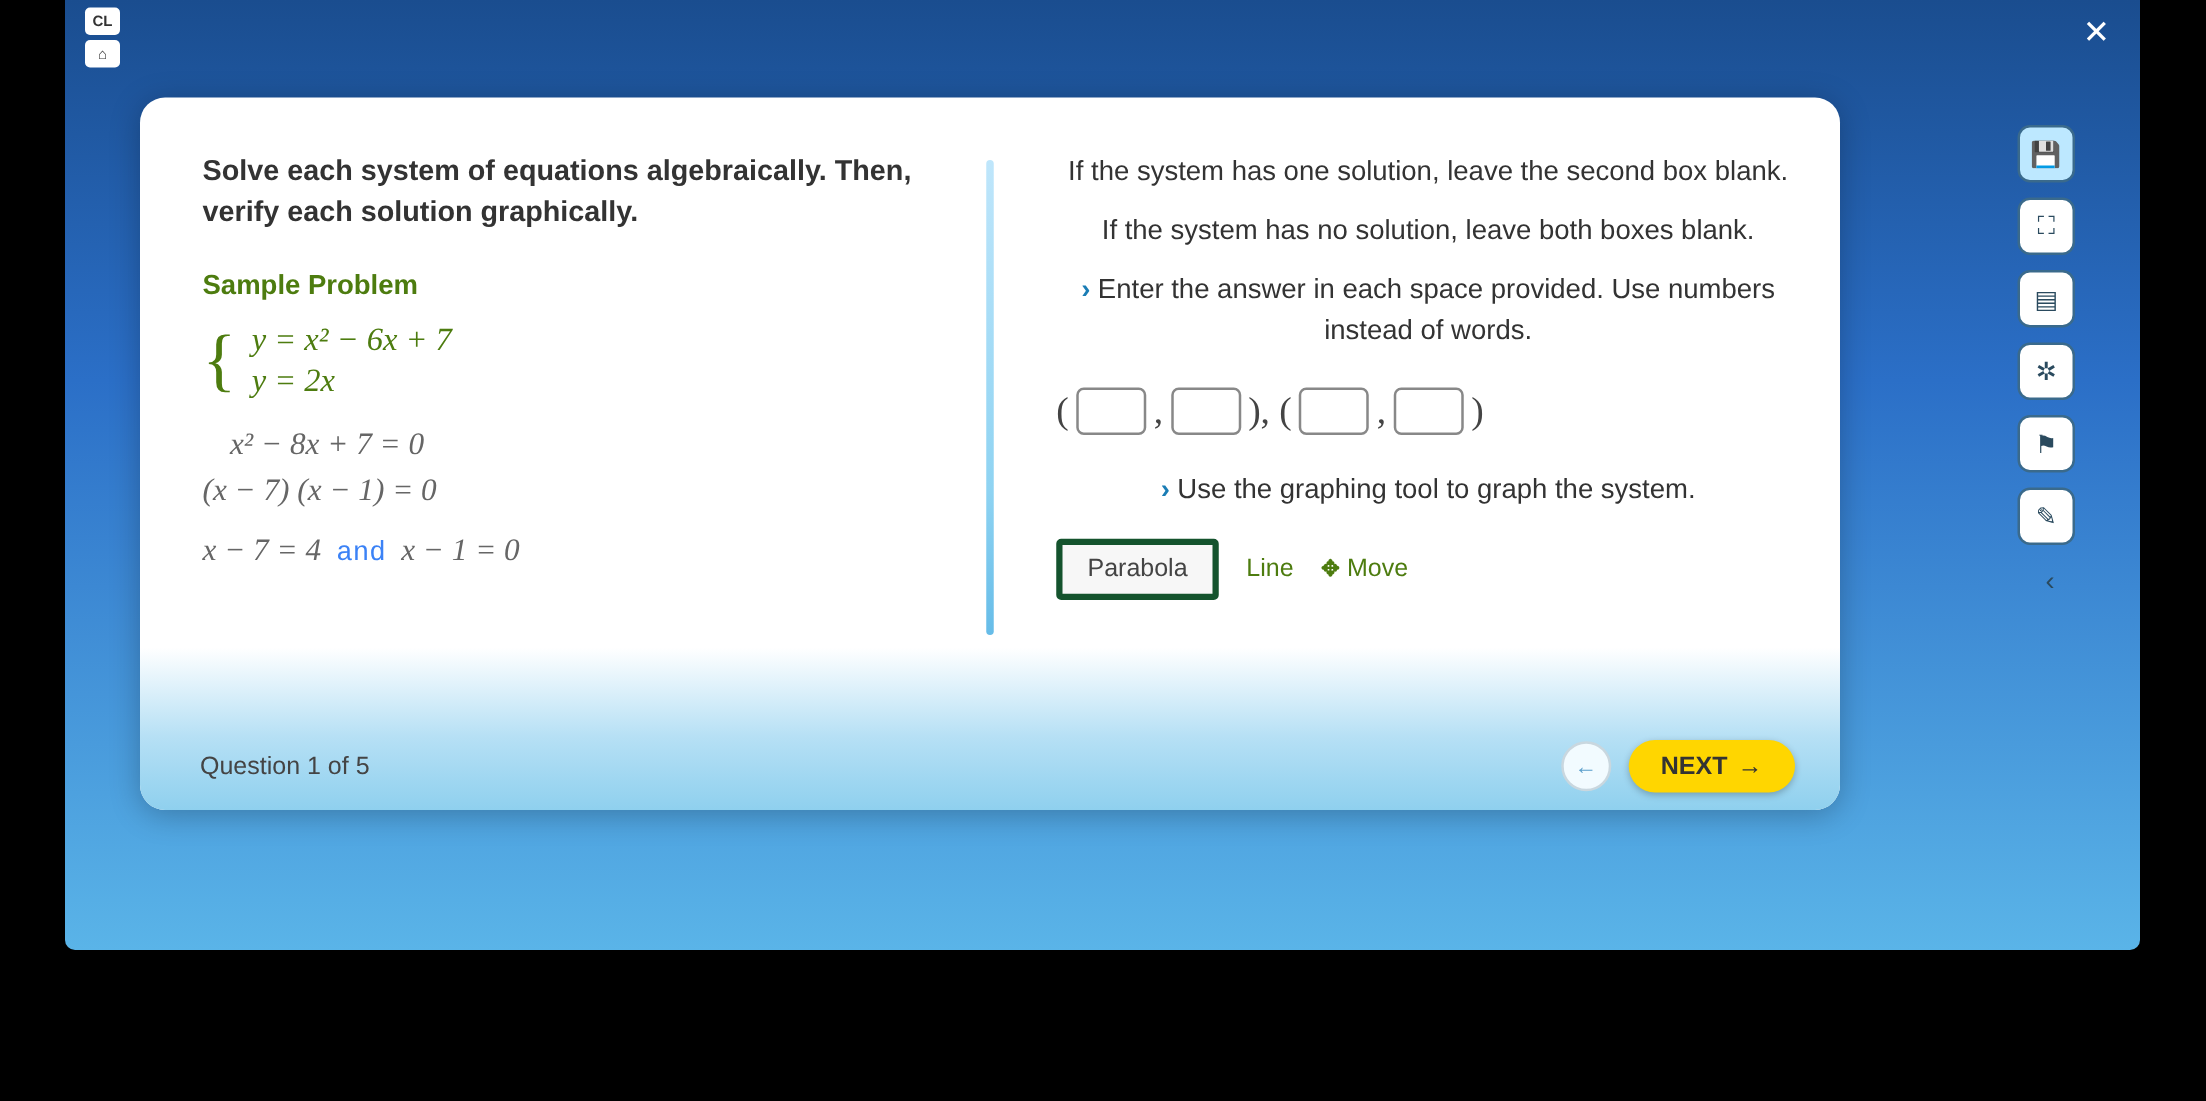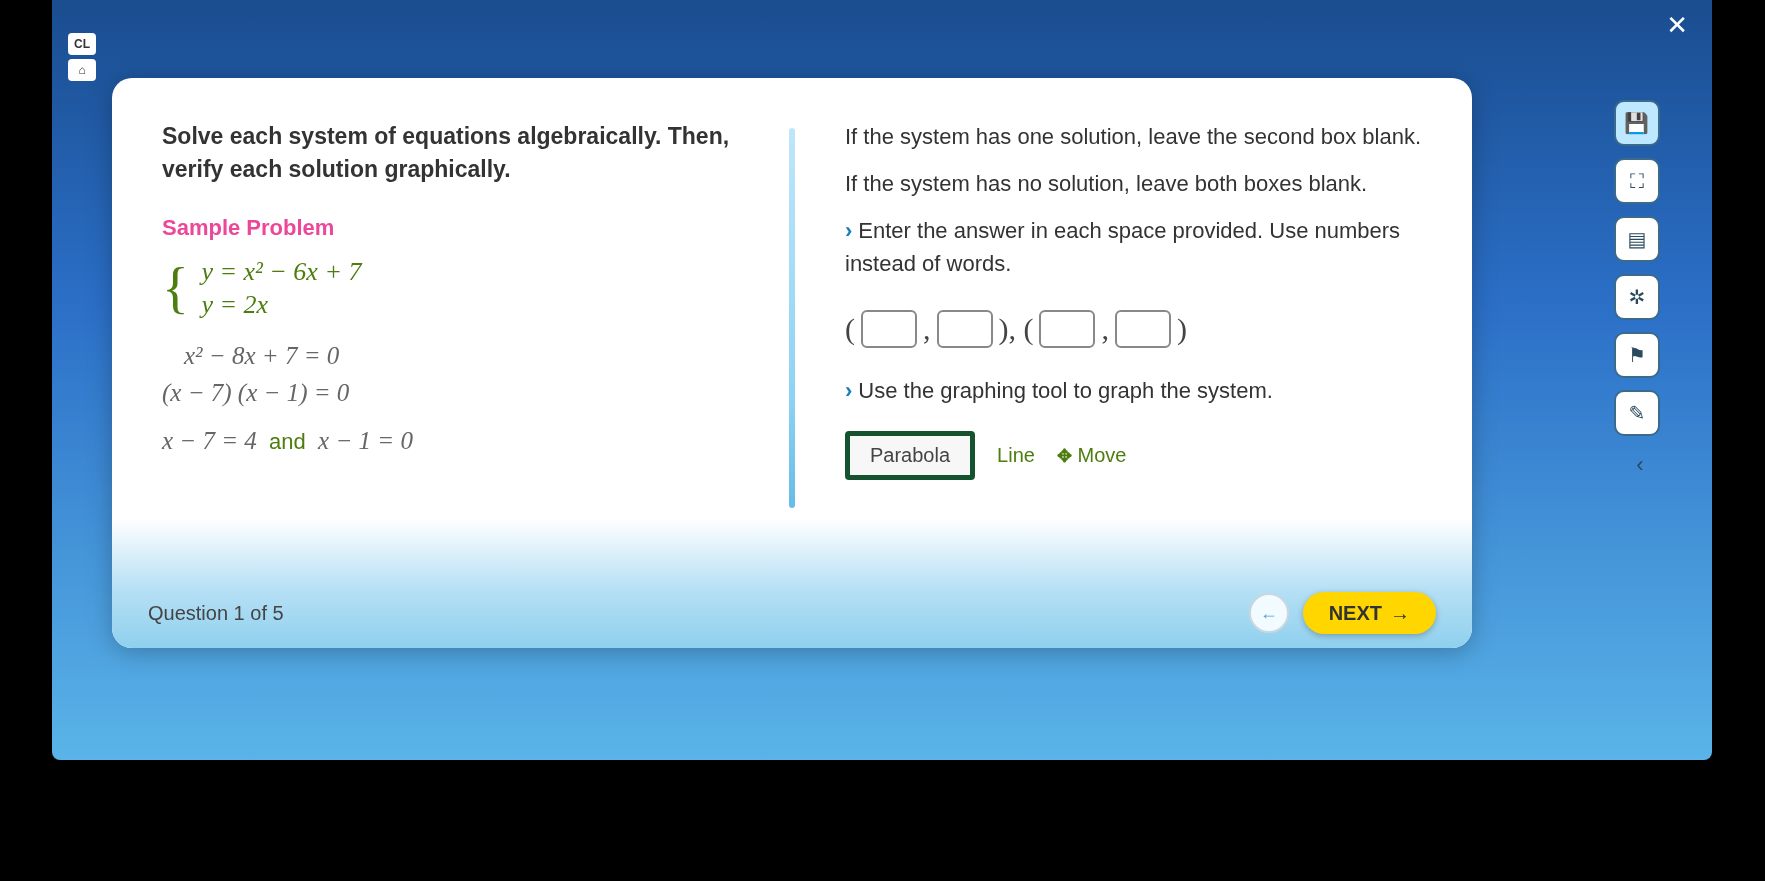--- a/index.html
+++ b/index.html
@@ -20,21 +20,21 @@
   background: linear-gradient(180deg, #1a4d8f 0%, #2b6fc7 40%, #5ab4e8 100%);
   border-radius: 0 0 8px 8px;
 }
 .header-bar {
   height: 44px;
   display: flex;
   align-items: center;
   padding: 0 20px;
   position: relative;
 }
-.header-icons { display: flex; flex-direction: column; gap: 4px; position: absolute; left: 16px; top: 6px; margin-top: 27px; }
+.header-icons { display: flex; flex-direction: column; gap: 4px; position: absolute; left: 16px; top: 6px; }
 .hicon {
   width: 28px; height: 22px; background: #fff; border-radius: 4px;
   display: flex; align-items: center; justify-content: center;
   font-size: 12px; font-weight: bold; color: #333;
 }
 .header-title {
   margin: 0 auto; color: #fff; font-size: 22px; text-align: center;
 }
 .close-x {
   position: absolute; right: 24px; top: 10px; color: #fff; font-size: 26px;
@@ -57,36 +57,36 @@
   pointer-events:none;
 }
 .col {
   flex: 1; padding: 42px 32px 0 50px; position: relative;
 }
 .divider {
   width: 6px; background: linear-gradient(180deg,#bfe6fb,#8ed3f2 70%,#66bce8);
   border-radius: 3px; margin: 50px 0 140px 0;
 }
 .instr { font-size: 23px; color: #333; font-weight: bold; line-height: 1.45; }
-.sample-label { color: #ec4899; font-weight: bold; font-size: 22px; margin-top: 28px; }
+.sample-label { color: #4d7c0f; font-weight: bold; font-size: 22px; margin-top: 28px; }
 .math-block { margin-top: 14px; font-family: "Times New Roman",serif; font-size: 26px; color: #4d7c0f; font-style: italic; }
 .brace { display:inline-block; font-size: 56px; line-height: 48px; vertical-align: middle; font-style: normal; margin-right:6px;}
 .system-eq { display:inline-block; vertical-align: middle; line-height: 1.3;}
 .work { margin-top: 16px; color:#666; font-family:"Times New Roman",serif; font-size:25px; font-style:italic; line-height:1.45; padding-left: 22px;}
-.work .and { color:#4d7c0f; font-style:normal; font-family:Liberation Sans, sans-serif; font-size:22px; padding:0 6px;}
-.rtext { font-size: 22px; color:#333; line-height:1.5; margin-bottom: 14px;}
+.work .and { color:#3b82f6; font-style:normal; font-family:Liberation Mono, monospace; font-size:22px; padding:0 6px;}
+.rtext { font-size: 22px; color:#333; line-height:1.5; margin-bottom: 14px; text-align: center;}
 .chev { color:#1a7db5; font-weight:bold; margin-right:6px;}
 .answer-row { margin: 30px 0 26px 0; font-family:"Times New Roman",serif; font-size:30px; color:#444; display:flex; align-items:center; gap:4px;}
 .ans-box { display:inline-block; width:56px; height:38px; border:2px solid #888; border-radius:6px; background:#fff; margin:0 2px;}
 .tool-row { margin-top: 24px; display:flex; gap:22px; align-items:center; position:relative; z-index:3;}
 .tool-btn { padding:8px 20px; border:5px solid #14532d; border-radius:4px; background:#f7f7f7; font-size:20px; color:#444; cursor:pointer;}
 .tool-link { font-size:20px; color:#4d7c0f; cursor:pointer;}
 .move-ico { font-size:18px; font-weight:bold;}
 .footer {
-  position:absolute; left:0; right:0; bottom:0; height:70px;
+  position:absolute; left:12px; right:0; bottom:0; height:70px;
   display:flex; align-items:center; padding:0 36px; z-index:5;
 }
 .qcount { font-size:20px; color:#444;}
 .nav-controls { margin-left:auto; display:flex; align-items:center; gap:14px;}
 .back-btn {
   width:40px; height:40px; border-radius:50%; border:2px solid #c9d7df;
   background:#f2fbff; display:flex; align-items:center; justify-content:center;
   color:#5a9ecb; font-size:18px; cursor:pointer;
 }
 .next-btn {

